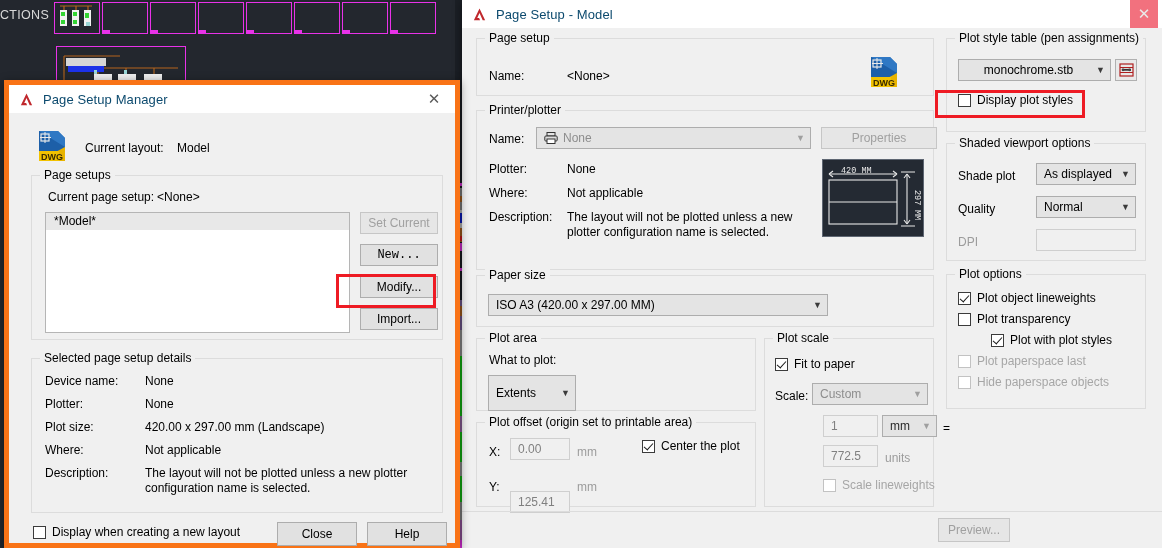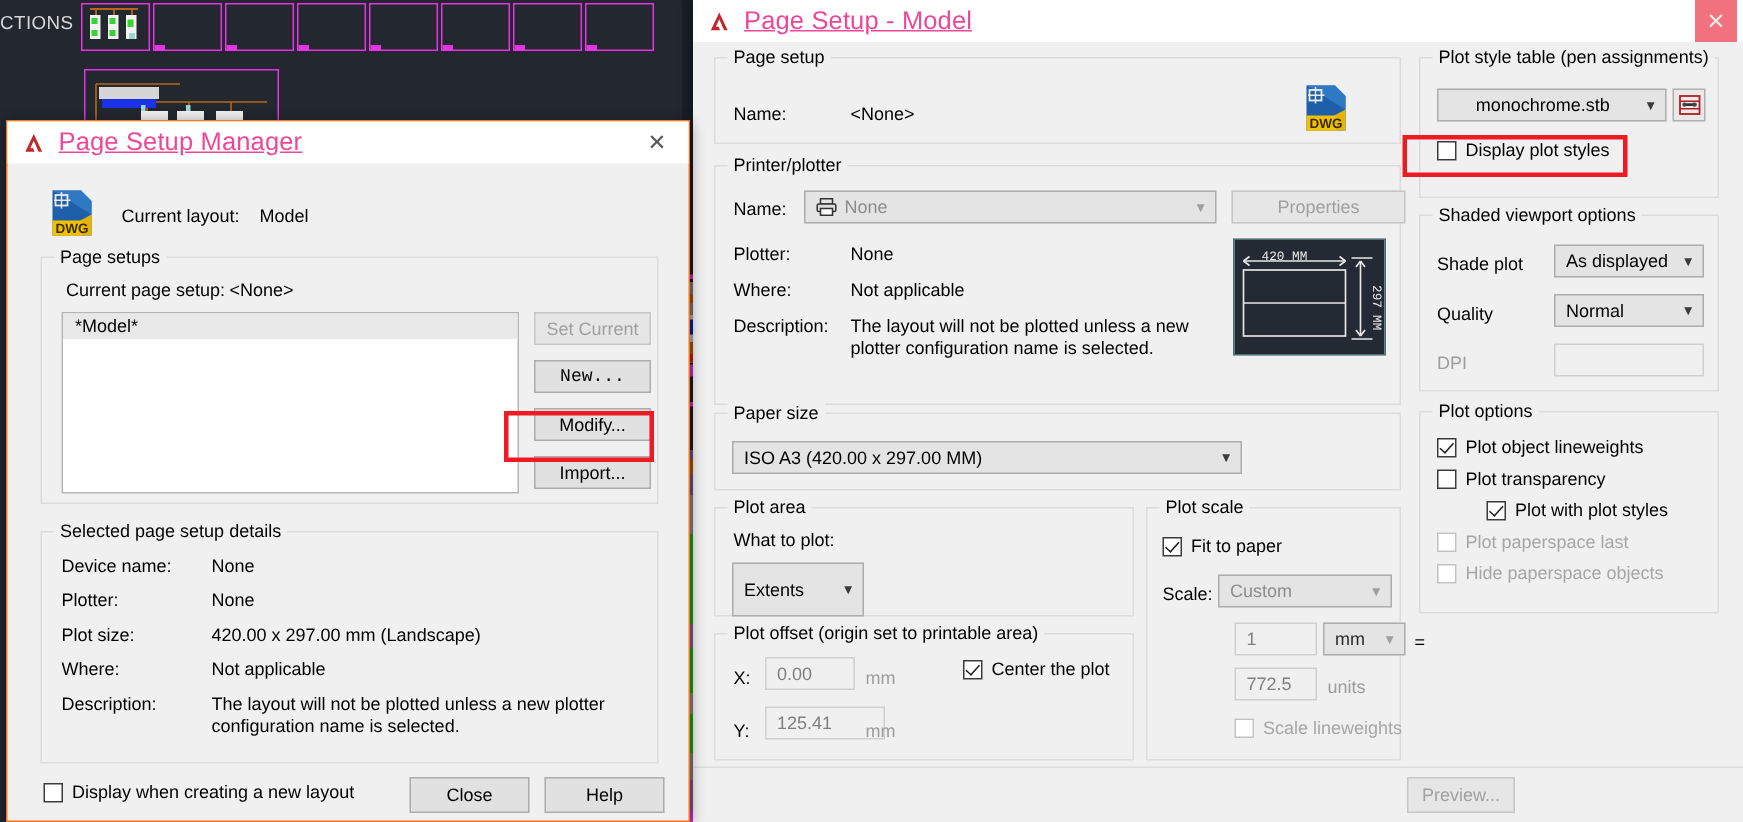--- a/index.html
+++ b/index.html
@@ -14,25 +14,25 @@
   #acad-bg { position:absolute; inset:0; background:#23272e; overflow:hidden; }
   .acad-label { position:absolute; color:#d8d8d8; font-size:12.5px; letter-spacing:.3px; }
   .vp-rect { position:absolute; border:1.5px solid #e832e8; }
   .vp-tick { position:absolute; width:7px; height:4px; background:#e832e8; }
   .thumb-strip { position:absolute; overflow:hidden; }
 
   
   #strip { position:absolute; left:455px; top:0; width:9px; height:548px; background:#1b1f25; }
 
   
-  .dlg { position:absolute; background:#f0f0f0; border:1px solid #f97316;
+  .dlg { position:absolute; background:#f0f0f0; border:5px solid #f97316;
          box-shadow:0 2px 9px rgba(0,0,0,.45); }
   .titlebar { height:28px; background:#fff; display:flex; align-items:center;
               padding:0 6px 0 10px; }
-  .titlebar .ttl { color:#ec4899; font-size:17px; margin-left:9px; letter-spacing:.1px;text-decoration:underline; }
+  .titlebar .ttl { color:#0c4a6e; font-size:13px; margin-left:9px; letter-spacing:.1px; }
   .acad-a { width:15px; height:15px; display:block; }
   .closebtn { margin-left:auto; width:30px; height:26px; display:flex;
               align-items:center; justify-content:center; color:#5a5a5a; font-size:15px;
               font-family:"DejaVu Sans", sans-serif; }
   .closebtn.hot { background:#f2717e; color:#e9e9e9; }
 
   
   .grp { position:absolute; border:1px solid #dcdcdc; }
   .grp > .lg { position:absolute; top:-8px; left:8px; background:#f0f0f0;
                padding:0 4px; font-size:12px; color:#000; white-space:nowrap; }
@@ -267,21 +267,21 @@
       <span class="arw">▼</span>
     </div>
   </div>
 
   <div class="grp" style="left:14px; top:422px; width:280px; height:85px;">
     <span class="lg">Plot offset (origin set to printable area)</span>
     <span class="lbl" style="left:12px; top:22px;">X:</span>
     <div class="txtbox" style="left:33px; top:15px; width:60px; height:22px;">0.00</div>
     <span class="lbl dim" style="left:100px; top:22px;">mm</span>
     <span class="lbl" style="left:12px; top:57px;">Y:</span>
-    <div class="txtbox" style="left:33px; top:48px; width:80px; height:22px;text-align:center;">125.41</div>
+    <div class="txtbox" style="left:33px; top:68px; width:60px; height:22px;text-align:center;">125.41</div>
     <span class="lbl dim" style="left:100px; top:57px;">mm</span>
     <div class="chk" style="left:165px; top:16px;">
       <span class="bx on"></span>
       <span class="tx">Center the plot</span>
     </div>
   </div>
 
   <div class="grp" style="left:302px; top:338px; width:170px; height:169px;">
     <span class="lg">Plot scale</span>
     <div class="chk" style="left:10px; top:18px;">

